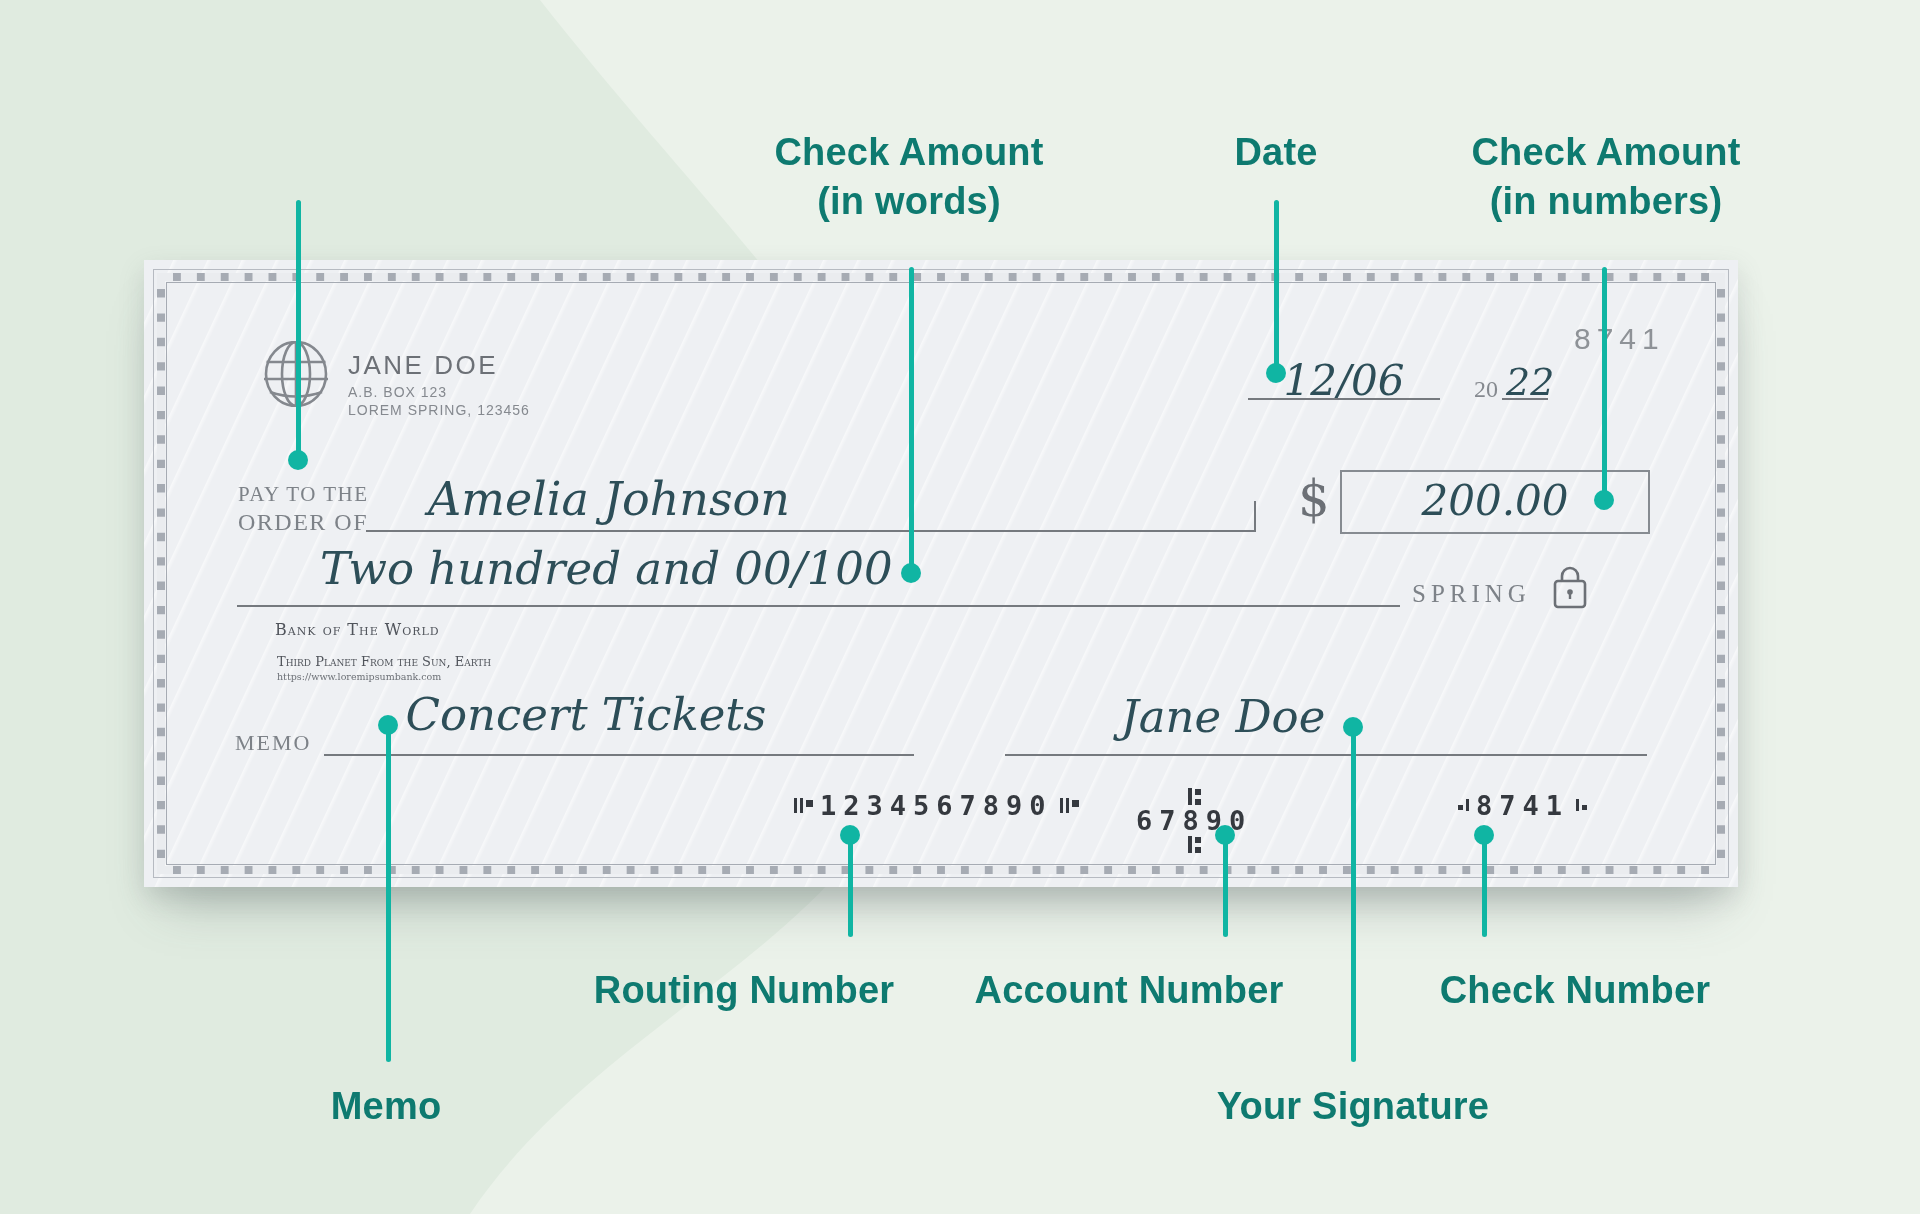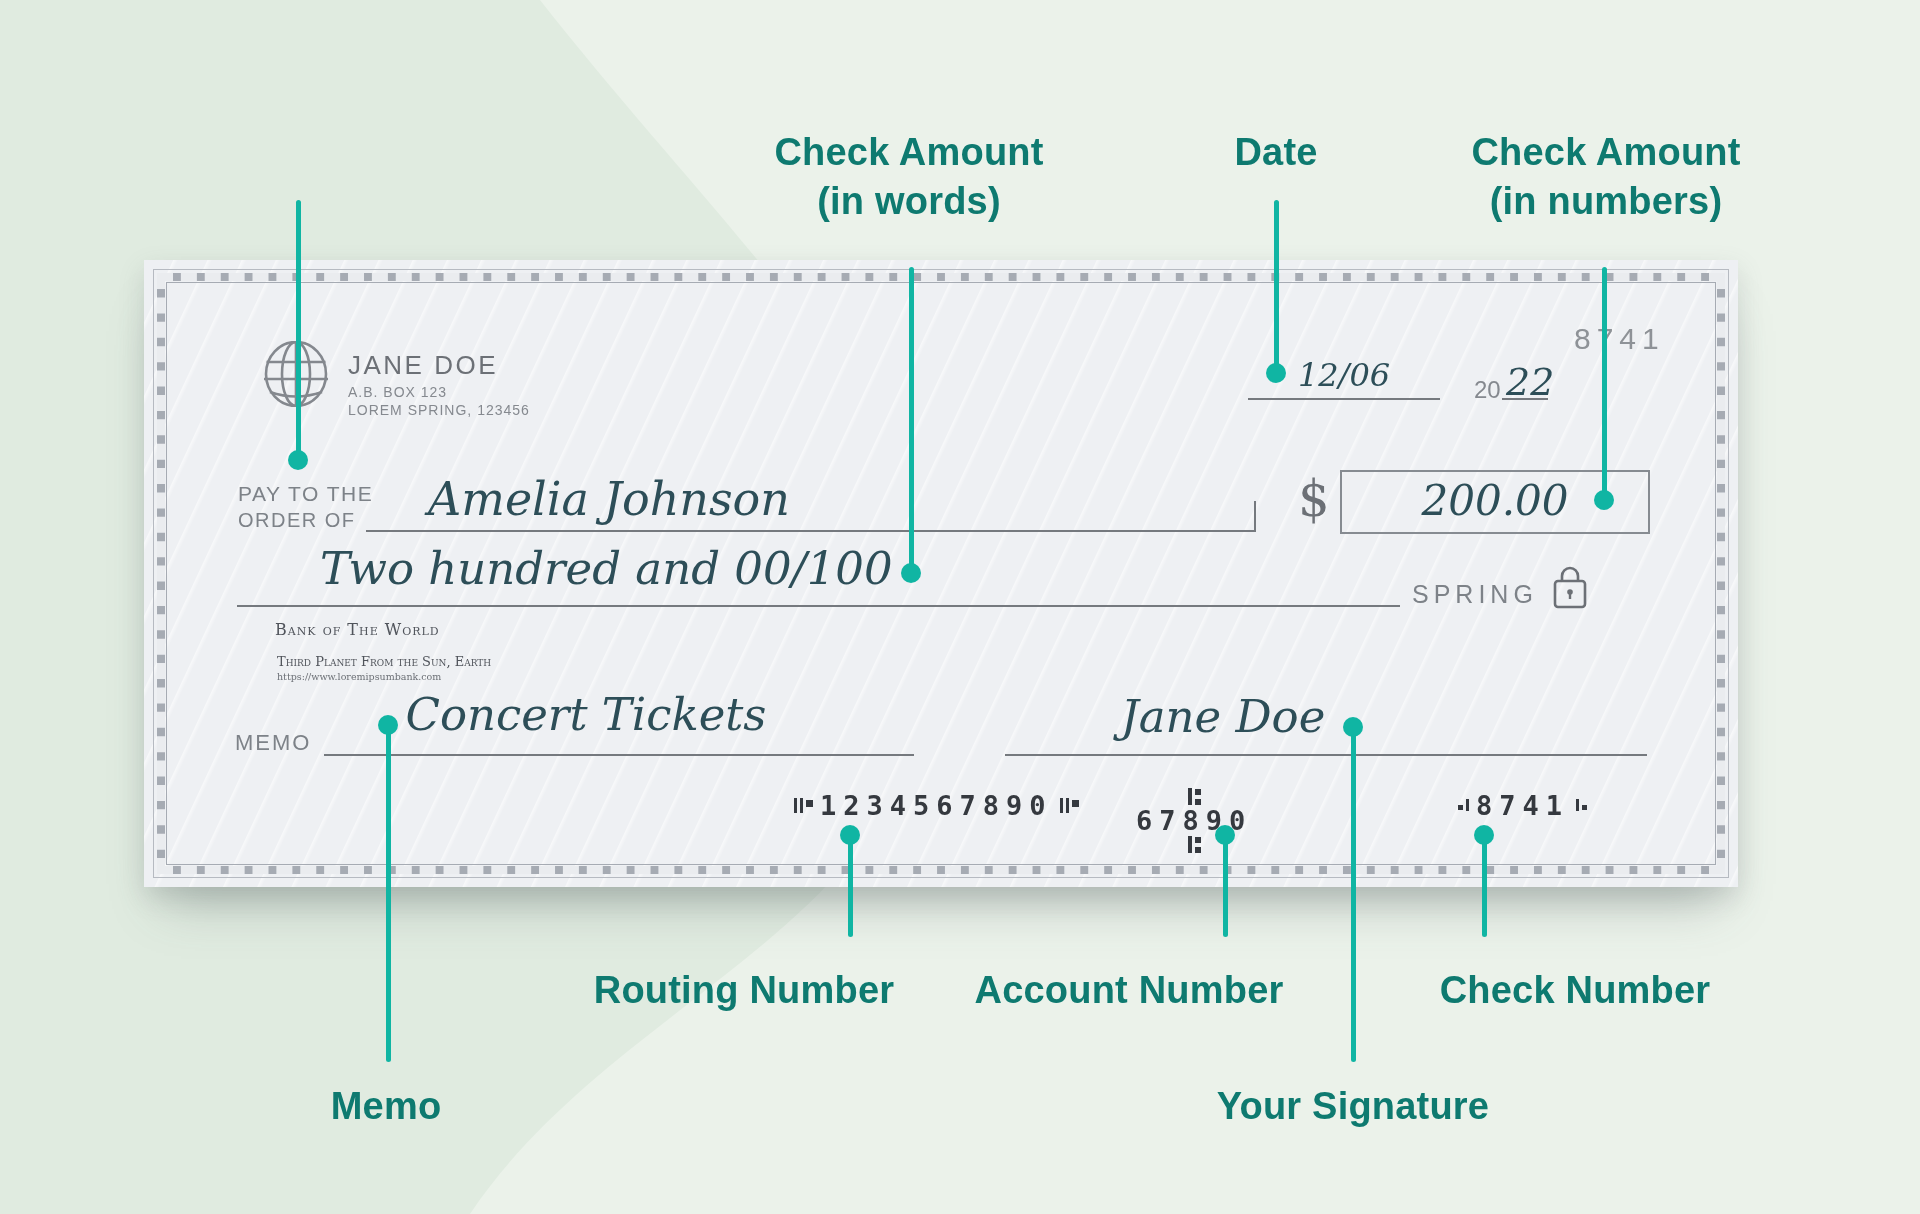--- a/index.html
+++ b/index.html
@@ -18,38 +18,38 @@
       rgba(255,255,255,0) 0px, rgba(255,255,255,0) 26px,
       rgba(255,255,255,.55) 27px, rgba(255,255,255,0) 31px);
     box-shadow:0 10px 24px rgba(90,100,100,.18), 0 34px 48px -20px rgba(80,95,95,.35);
   }
   .frame-outer{position:absolute; inset:9px; border:1px solid #b6bac1; pointer-events:none;}
   .frame-band{position:absolute; inset:13px; border:8px solid #a6abb3; pointer-events:none;}
   .frame-band::before{content:""; position:absolute; inset:-8px; border:8px dashed rgba(238,240,243,.95);}
   .frame-band::after{content:""; position:absolute; inset:1px; border:1px solid #a6abb3;}
 
   .abs{position:absolute;}
-  .printed{color:#7d8288; font-family:Liberation Sans, sans-serif;text-align:center;}
+  .printed{color:#7d8288; font-family:Liberation Serif, serif;text-align:center;}
   .hand{color:var(--ink); font-family:"DejaVu Serif",serif; font-style:italic;}
   .rule{position:absolute; background:#75797e; height:2px;}
 
   .globe{left:119px; top:81px;}
   .holder-name{left:204px; top:90px; font-size:26px; letter-spacing:2.5px; color:#6c7076;}
   .holder-a1{left:204px; top:124px; font-size:14px; letter-spacing:1px; color:#85898f;}
   .holder-a2{left:204px; top:142px; font-size:14px; letter-spacing:1px; color:#85898f;}
   .check-no-top{left:1430px; top:62px; font-size:30px; letter-spacing:6px; color:#8e9297;}
 
-  .date-val{left:1104px; top:96px; width:192px; text-align:center; font-size:32px;}
+  .date-val{left:1104px; top:96px; width:192px; text-align:center; font-size:42px;}
   .date-rule{left:1104px; top:138px; width:192px;}
   .year-prefix{left:1330px; top:116px; font-size:24px; color:#85898f;}
   .year-val{left:1362px; top:100px; font-size:38px;}
   .year-rule{left:1358px; top:138px; width:46px;}
 
   .payto1{left:94px; top:222px; font-size:21px; letter-spacing:1.5px;}
-  .payto2{left:94px; top:249px; font-size:20px; letter-spacing:1.5px;}
+  .payto2{left:94px; top:249px; font-size:24px; letter-spacing:1.5px;}
   .payee-rule{left:222px; top:270px; width:890px;}
   .payee-tick{left:1110px; top:241px; width:2px; height:31px; background:#75797e; position:absolute;}
   .payee-name{left:165px; top:212px; width:600px; text-align:center; font-size:46px;}
 
   .dollar{left:1154px; top:210px; font-size:50px; color:#6c7076; font-family:"DejaVu Serif",serif;}
   .amount-box{left:1196px; top:210px; width:306px; height:60px; border:2px solid #868b91; position:absolute;}
   .amount-val{width:100%; text-align:center; line-height:58px; font-size:42px;}
 
   .words-val{left:176px; top:282px; width:600px; text-align:left; font-size:45px;}
   .words-rule{left:93px; top:345px; width:1163px;}

